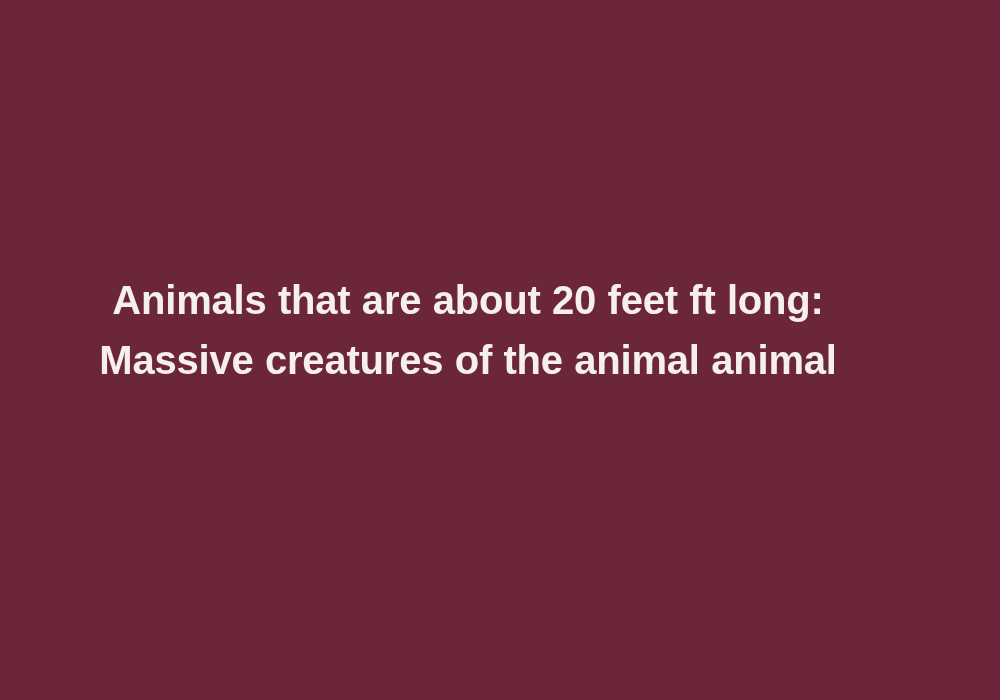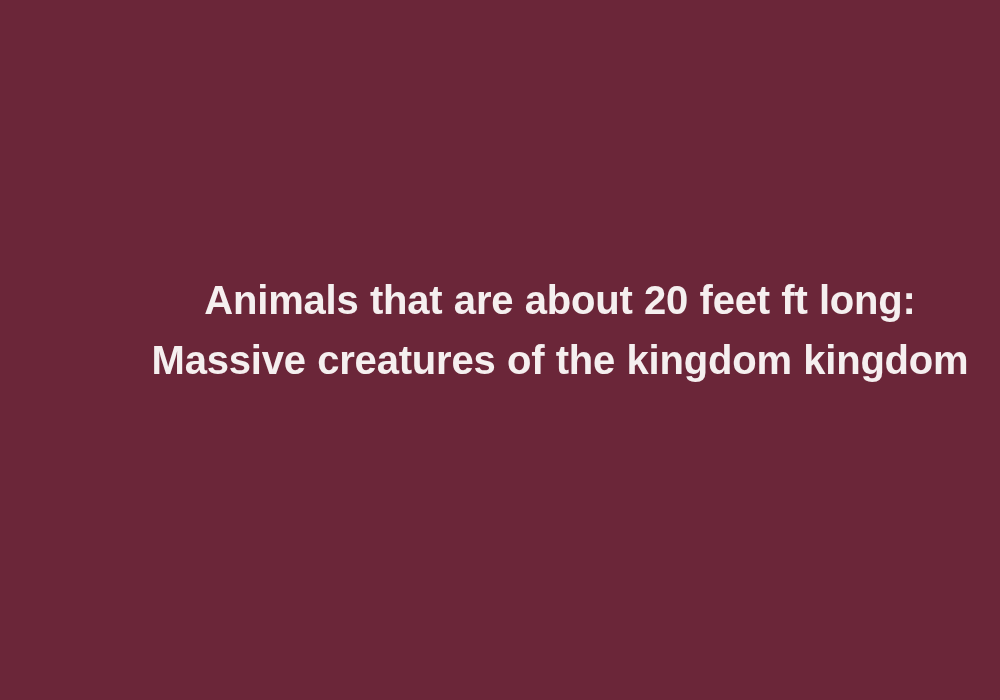--- a/index.html
+++ b/index.html
@@ -17,21 +17,21 @@
   }
 
   
   #title-card {
     position: relative;
     width: 1000px;
     height: 700px;
     background: #6B2639;
     display: flex;
     align-items: center;
-    justify-content: flex-end;
+    justify-content: flex-start;
     box-sizing: border-box;
     padding-left: 28px;
   }
 
   
   #headline {
     width: 880px;
     margin-top: -14px;
     text-align: center;
     color: #F5EFEF;
@@ -49,16 +49,16 @@
     white-space: nowrap;
   }
 </style>
 </head>
 <body style="background: rgb(107, 38, 57);">
 
 <div id="title-card" style="background: rgb(107, 38, 57);">
 
   <h1 id="headline" style="color: rgb(245, 239, 239);">
     <span class="hl-line">Animals that are about 20 feet ft long:</span>
-    <span class="hl-line">Massive creatures of the kingdom kingdom</span>
+    <span class="hl-line">Massive creatures of the animal animal</span>
   </h1>
 
 </div>
 
 </body></html>

